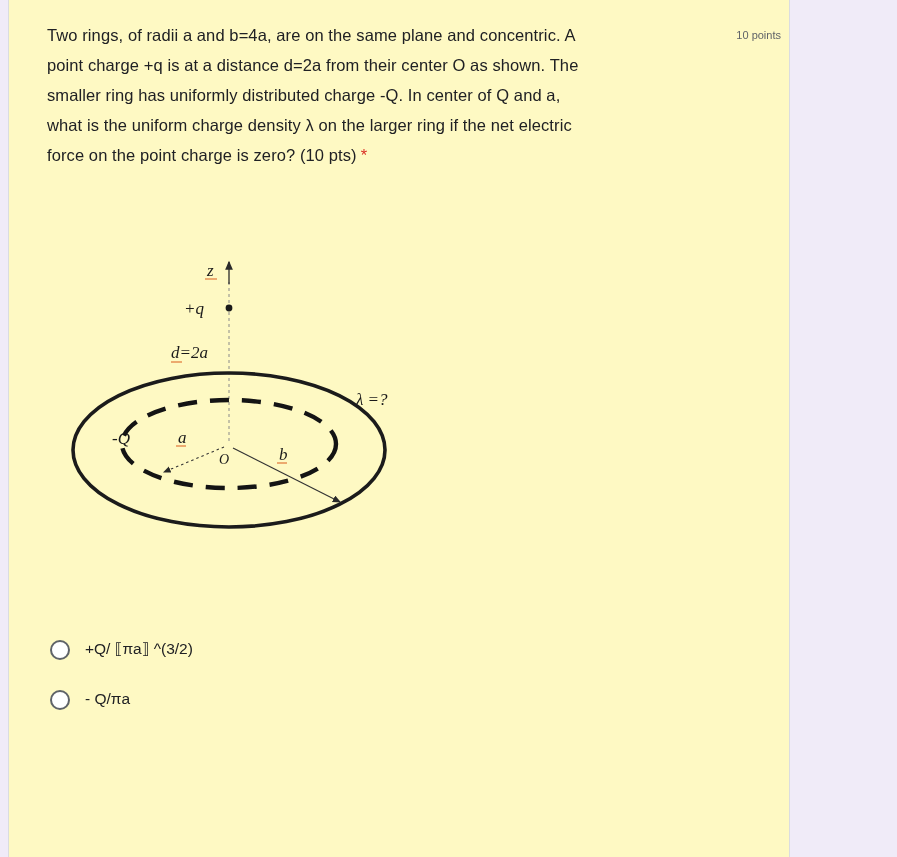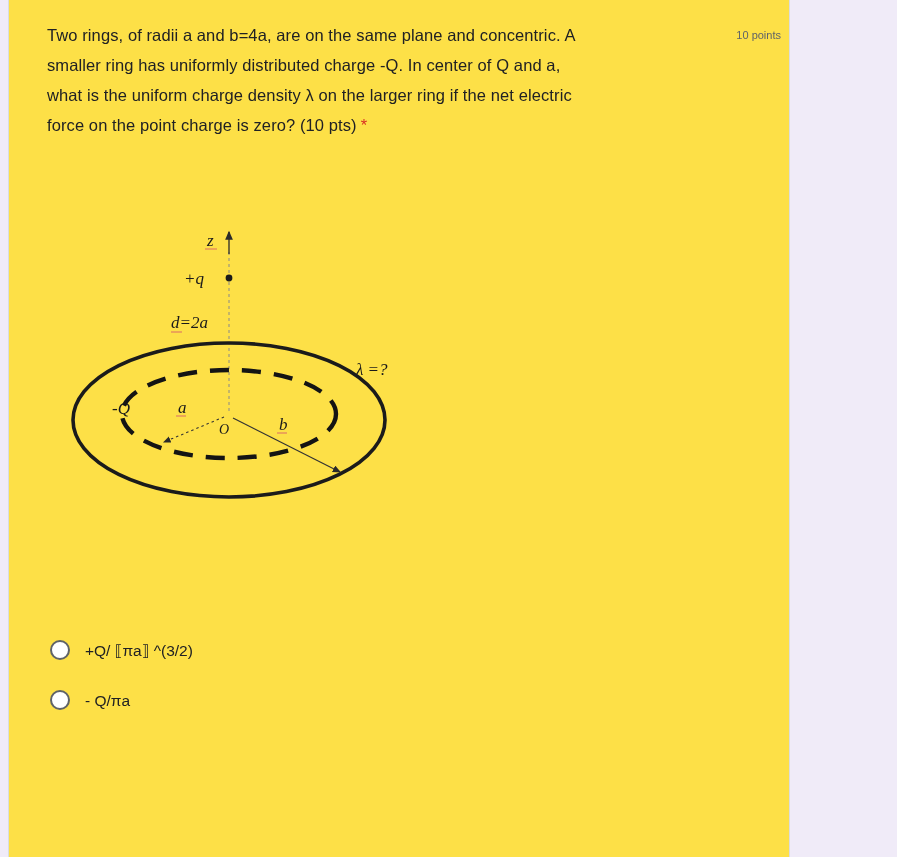--- a/index.html
+++ b/index.html
@@ -7,21 +7,21 @@
   body {
     background:#f0ebf8;
     font-family:"Liberation Sans", sans-serif;
     color:#202124;
     overflow:hidden;
   }
   .page { position:relative; width:897px; height:857px; }
   .card {
     position:absolute; left:8px; top:0;
     width:782px; height:857px;
-    background:#fde047;
+    background:#fef9c3;
     border-left:1px solid #dadce0;
     border-right:1px solid #dadce0;
     padding:20px 8px 20px 38px;
   }
   .question-head { display:flex; align-items:flex-start; }
   .question-lines { width:662px; }
   .qline {
     font-size:16.5px;
     line-height:30px;
     color:#202124;
@@ -40,21 +40,21 @@
   .dg {
     font-family:"Liberation Serif", serif;
     font-style:italic;
     font-size:17px;
     fill:#1a1a1a;
   }
   .dg-small { font-size:14px; }
   .options { margin-top:78px; }
   .option-row {
     display:flex;
-    align-items:flex-end;
+    align-items:flex-start;
     height:50px;
     cursor:pointer;
   }
   .radio {
     width:20px; height:20px;
     border:2px solid #5f6368;
     border-radius:50%;
     margin-left:3px;
     margin-right:15px;
     flex:0 0 auto;
@@ -67,20 +67,21 @@
 </style>
 </head>
 <body>
 
 <div class="page">
   <div class="card">
 
     <div class="question-head">
       <div class="question-lines">
         <div class="qline">Two rings, of radii a and b=4a, are on the same plane and concentric. A</div>
+        <div class="qline">point charge +q is at a distance d=2a from their center O as shown. The</div>
         <div class="qline">smaller ring has uniformly distributed charge -Q. In center of Q and a,</div>
         <div class="qline">what is the uniform charge density λ on the larger ring if the net electric</div>
         <div class="qline"><span>force on the point charge is zero? (10 pts)</span><span class="required">*</span></div>
       </div>
       <div class="points">10 points</div>
     </div>
 
     <div class="diagram">
       <svg width="410" height="310" viewBox="0 0 410 310">
         <defs>

